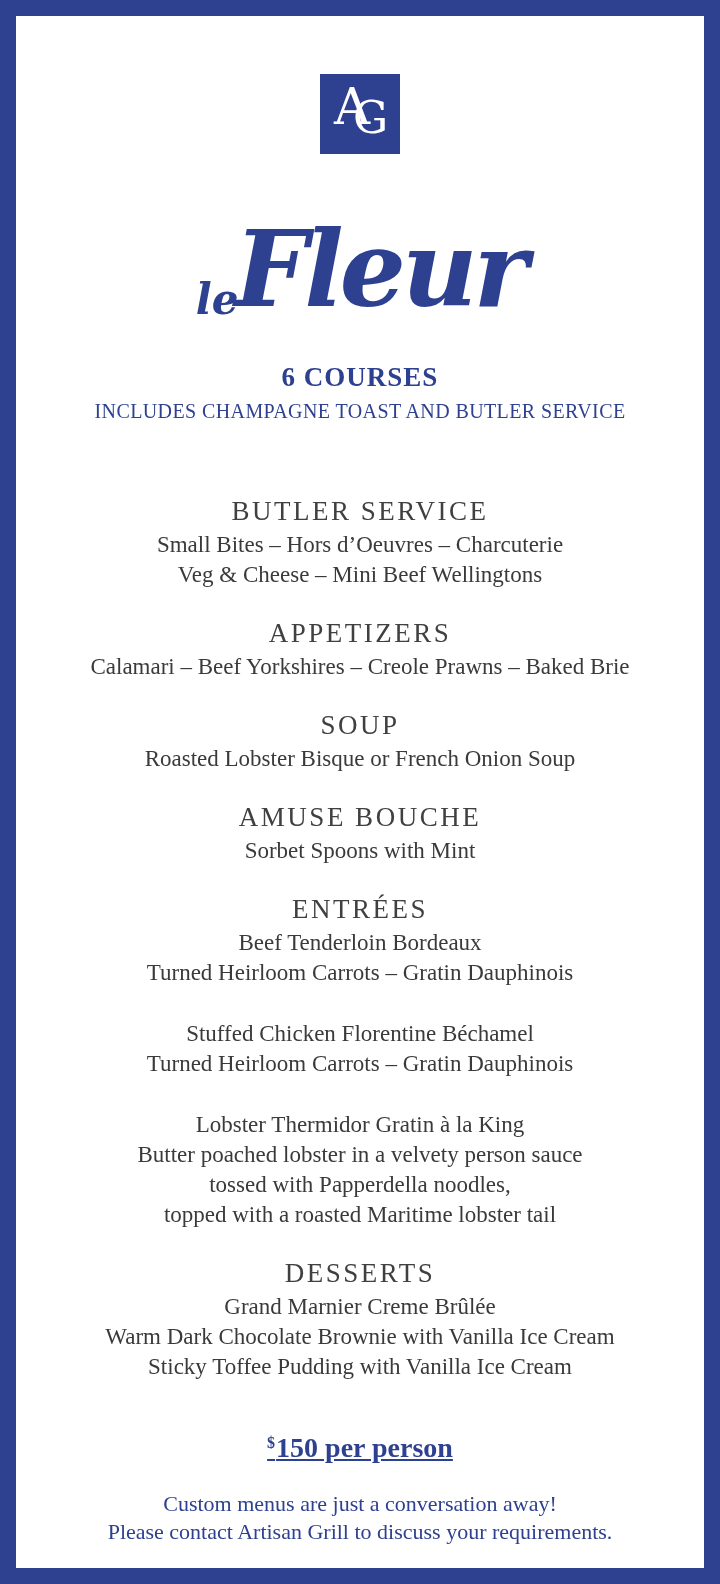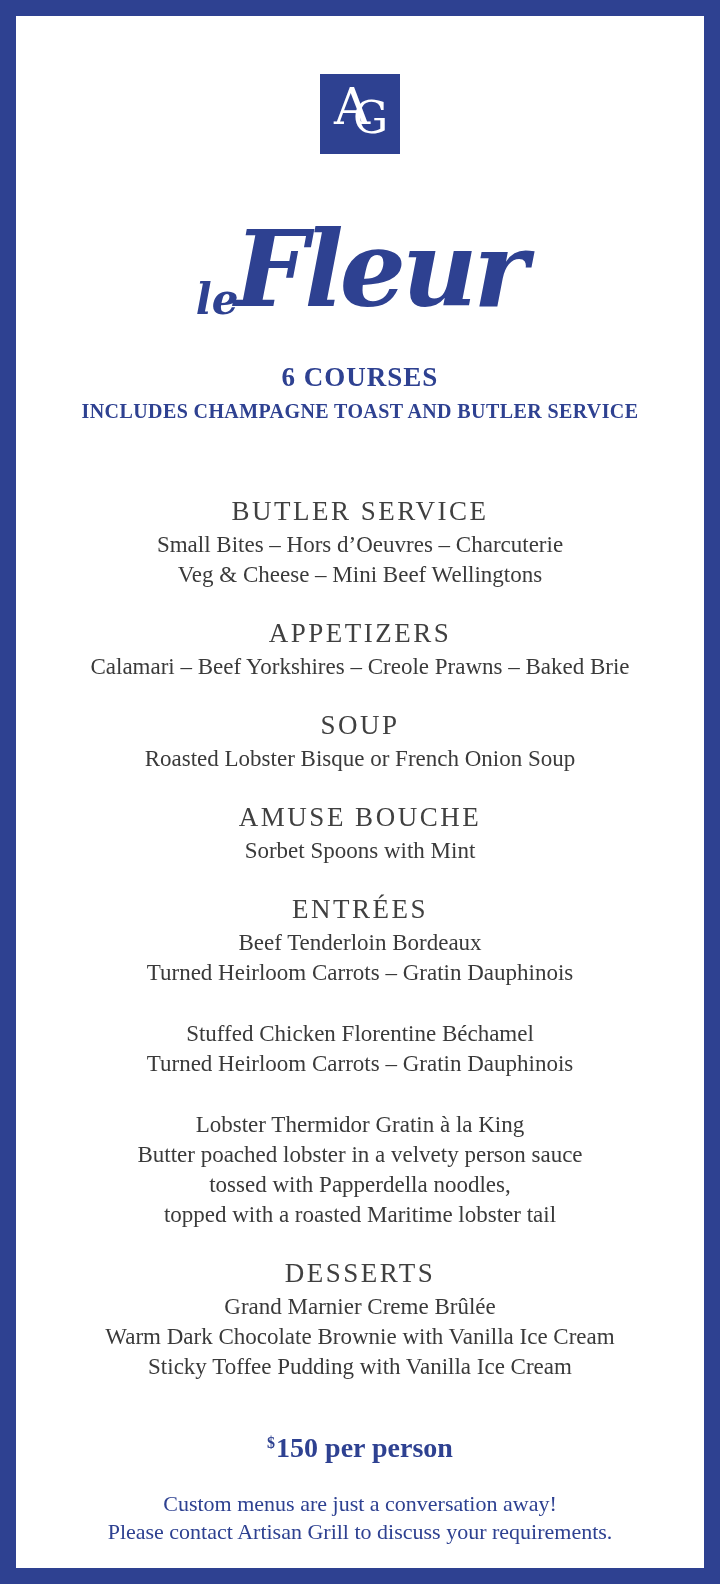--- a/index.html
+++ b/index.html
@@ -26,34 +26,34 @@
     font-family:"DejaVu Serif",serif;font-style:italic;
   }
   .logo-le{font-size:42px;font-weight:bold;margin-top:6px;margin-right:-4px;}
   .logo-fleur{font-size:104px;font-weight:bold;line-height:1.05;letter-spacing:-4px;}
   
   .title{
     color:#2e4191;font-weight:bold;font-size:27px;letter-spacing:1px;
     margin-top:36px;line-height:34px;
   }
   .subtitle{
-    color:#2e4191;font-weight:bold;font-size:20px;letter-spacing:0.4px;
+    color:#2e4191;font-weight:normal;font-size:20px;letter-spacing:0.4px;
     margin-top:4px;line-height:26px;
   }
   
   .section-heading{
     font-size:27px;font-weight:normal;letter-spacing:2.5px;
     margin:26px 0 2px;line-height:34px;color:#404040;
   }
   .section-heading.first{margin-top:70px;}
   .menu-line{margin:0;font-size:23px;line-height:30px;}
   .group + .group{margin-top:31px;}
   
   .price{
-    color:#2e4191;font-weight:bold;font-size:28px;margin-top:48px;line-height:36px;
+    color:#2e4191;font-weight:bold;font-size:28px;margin-top:48px;line-height:36px;text-decoration:underline;
   }
   .price .dollar{font-size:16px;position:relative;top:-9px;margin-right:1px;}
   .notes{margin-top:20px;}
   .note{color:#2e4191;font-size:22px;line-height:28px;margin:0;}
 </style>
 </head>
 <body>
 
 <div class="page">
 

